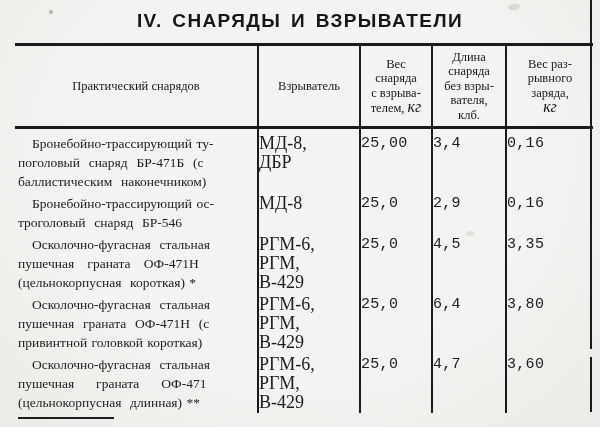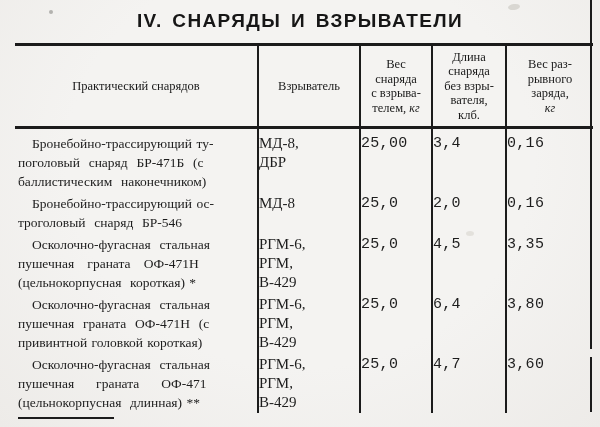--- a/index.html
+++ b/index.html
@@ -55,32 +55,32 @@
     white-space: pre;
     font-weight: normal;
   }
   .shells th { border-bottom: 3px solid #1b1b1b; }
   .bl { border-left: 2px solid #1b1b1b; }
 
   .shells thead th {
     height: 80px; vertical-align: middle; text-align: center;
     font-size: 12.5px; line-height: 14.5px; color: #1a1a1a;
   }
-  .unit { font-size: 12px; }
+  .unit { font-size: 16px; }
 
   .shells tbody td {
     vertical-align: top; text-align: left;
     line-height: 19px; padding-top: 2px; padding-bottom: 1px;
   }
   .shells tbody tr.first td { padding-top: 5px; }
   td.name {
     text-align: left; padding-left: 3px; padding-right: 2px;
     text-indent: 14px; font-size: 13.5px; word-spacing: 1px;
   }
-  td.fuze { font-size: 15px; margin-top: 42px; }
+  td.fuze { font-size: 18px; margin-top: 42px; }
   td.num  { font-size: 15px; letter-spacing: 0.3px; font-family: Liberation Mono, monospace; }
 
   .footnote-rule {
     position: absolute; left: 18px; top: 417px;
     width: 96px; height: 2px; background: #1c1c1c;
   }
 </style>
 </head>
 <body>
 
@@ -131,21 +131,21 @@
 ДБР</td>
         <td class="num bl">25,00</td>
         <td class="num bl">3,4</td>
         <td class="num bl">0,16</td>
       </tr>
       <tr>
         <td class="name">Бронебойно-трассирующий ос-
 троголовый  снаряд  БР-546</td>
         <td class="fuze bl">МД-8</td>
         <td class="num bl">25,0</td>
-        <td class="num bl">2,0</td>
+        <td class="num bl">2,9</td>
         <td class="num bl">0,16</td>
       </tr>
       <tr>
         <td class="name">Осколочно-фугасная  стальная
 пушечная   граната   ОФ-471Н
 (цельнокорпусная  короткая) *</td>
         <td class="fuze bl">РГМ-6,
 РГМ,
 В-429</td>
         <td class="num bl">25,0</td>

